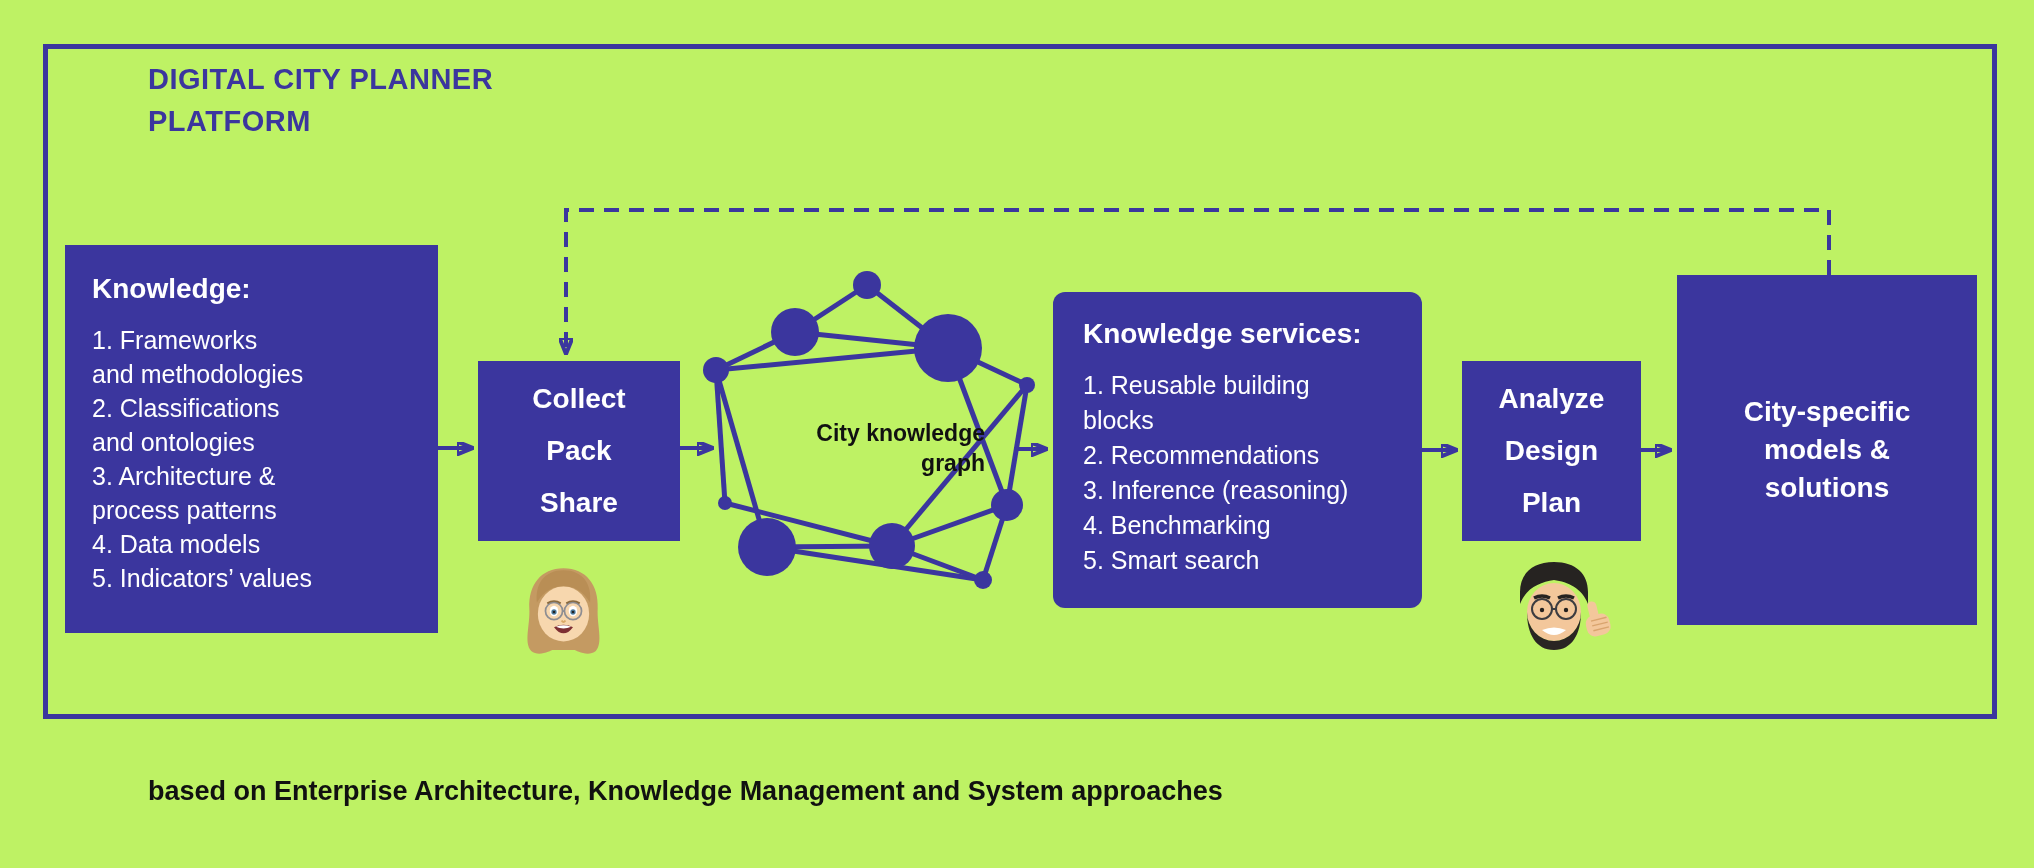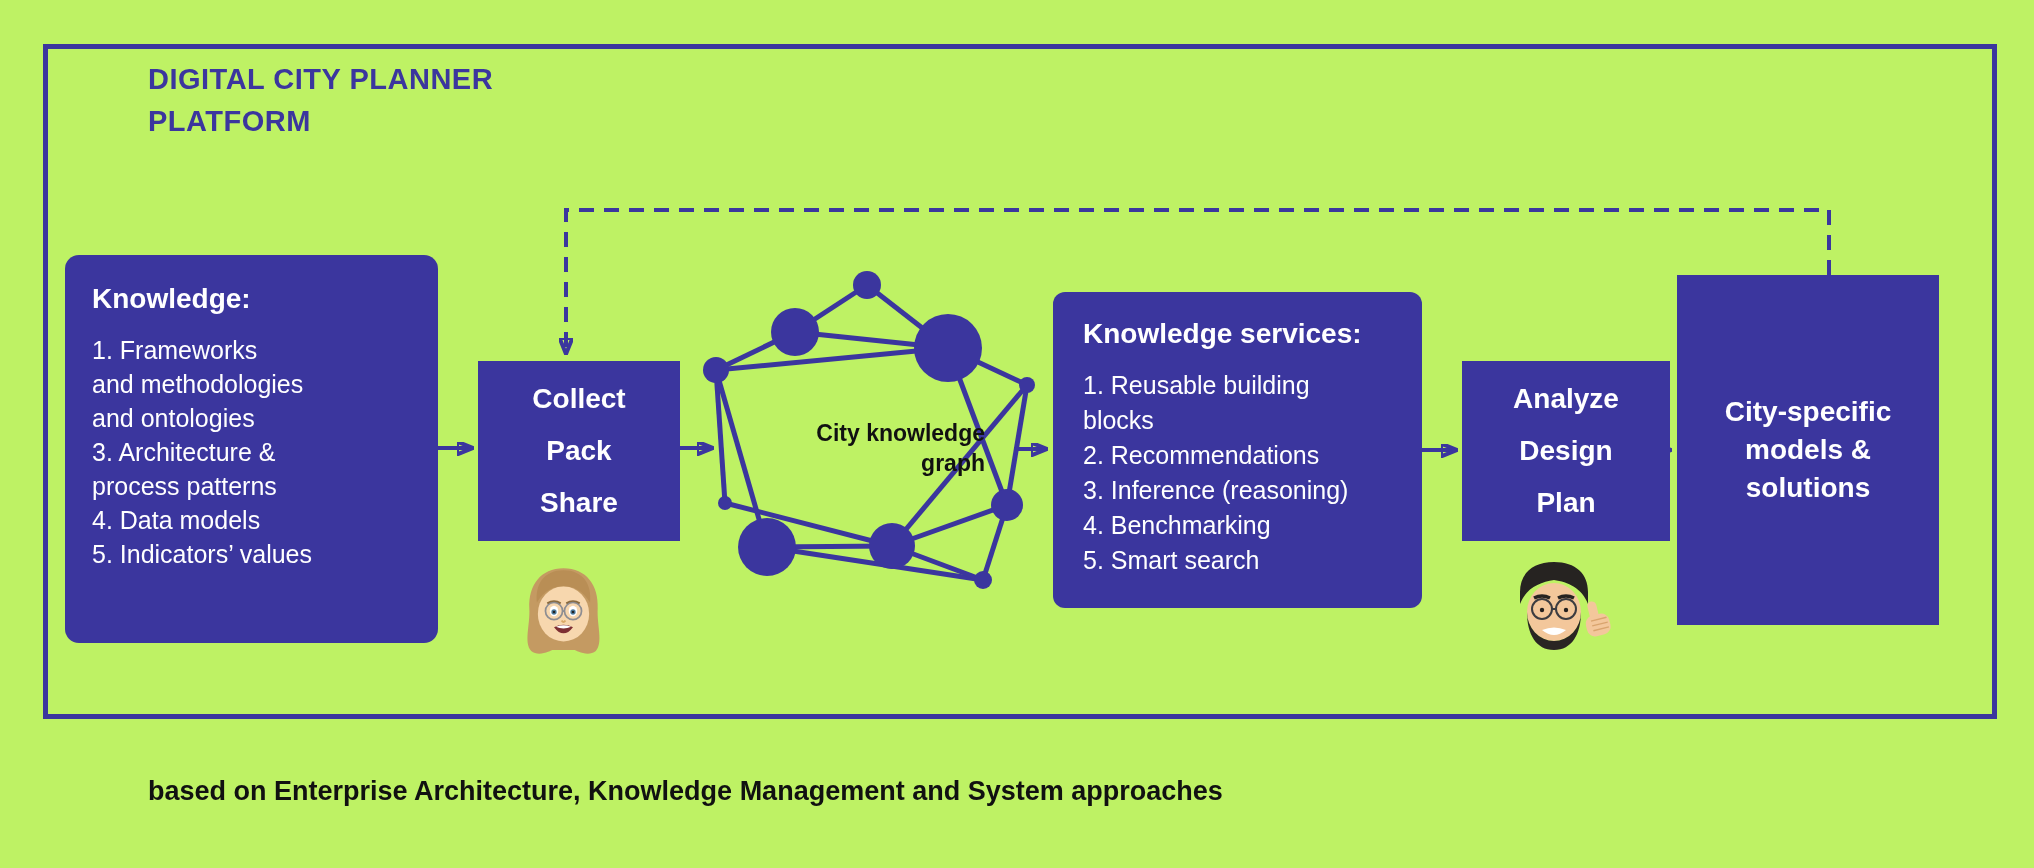--- a/index.html
+++ b/index.html
@@ -18,37 +18,37 @@
     border:5px solid var(--primary);box-sizing:border-box;background:transparent;
   }
   
   #platform-title{
     left:148px;top:58px;color:var(--primary);
     font-size:29px;font-weight:bold;line-height:42px;letter-spacing:0.5px;
   }
   
   .ind-box{background:var(--primary);color:#ffffff;box-sizing:border-box;}
   
-  #knowledge-box{left:65px;top:255px;width:373px;height:388px;padding:28px 10px 0 27px;border-radius:14px;}
+  #knowledge-box{left:65px;top:245px;width:373px;height:388px;padding:28px 10px 0 27px;}
   .box-heading{font-size:28px;font-weight:bold;margin-bottom:18px;}
   .list-lines .line{font-size:25px;line-height:34px;font-weight:normal;}
   
   .step-box{
     width:202px;height:180px;display:flex;flex-direction:column;
     justify-content:space-evenly;align-items:center;text-align:center;
   }
   .step-box .line{font-size:28px;font-weight:bold;line-height:28px;}
   #collect-box{left:478px;top:361px;}
-  #analyze-box{left:1462px;top:361px;width:208px;}
+  #analyze-box{left:1462px;top:361px;width:179px;}
   
   #services-box{left:1053px;top:292px;width:369px;height:316px;border-radius:12px;padding:26px 10px 0 30px;}
   #services-box .line{font-size:25px;line-height:35px;}
   
   #city-box{
-    left:1677px;top:275px;width:262px;height:350px;
+    left:1677px;top:275px;width:300px;height:350px;
     display:flex;flex-direction:column;justify-content:center;align-items:center;text-align:center;
   }
   #city-box .line{font-size:28px;font-weight:bold;line-height:38px;}
   
   #graph-svg{left:690px;top:262px;width:365px;height:335px;color:var(--primary);}
   #graph-svg .g-edge{stroke:currentColor;stroke-width:5;}
   #graph-svg .g-node{fill:currentColor;}
   #graph-label{
     left:735px;top:418px;width:250px;text-align:center;color:var(--ink);
   }
@@ -87,20 +87,21 @@
     <line x1="1422" y1="450" x2="1456" y2="450" marker-end="url(#ah)"></line>
     <line x1="1637" y1="450" x2="1670" y2="450" marker-end="url(#ah)"></line>
     <path class="dashed" d="M1829 275 L1829 210 L566 210 L566 353" marker-end="url(#ah)"></path>
   </svg>
 
   <div id="knowledge-box" class="abs ind-box">
     <div class="box-heading">Knowledge:</div>
     <div class="list-lines">
         <div class="line">1. Frameworks</div>
         <div class="line">and methodologies</div>
+        <div class="line">2. Classifications</div>
         <div class="line">and ontologies</div>
         <div class="line">3. Architecture &amp;</div>
         <div class="line">process patterns</div>
         <div class="line">4. Data models</div>
         <div class="line">5. Indicators’ values</div>
       </div>
   </div>
 
   <div id="collect-box" class="abs ind-box step-box">
       <div class="line">Collect</div>

